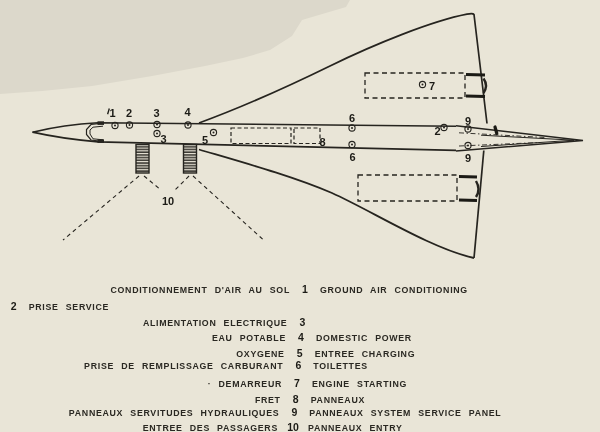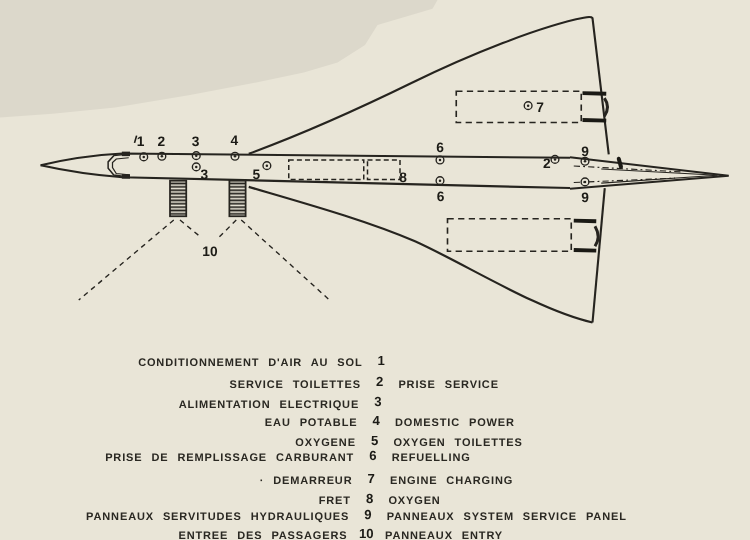--- a/index.html
+++ b/index.html
@@ -107,54 +107,54 @@
     <text class="marker-digit" x="437.5" y="134.5" text-anchor="middle">2</text>
     <text class="marker-digit" x="468" y="125" text-anchor="middle">9</text>
     <text class="marker-digit" x="468" y="161.5" text-anchor="middle">9</text>
     <text class="marker-digit" x="168" y="204.5" text-anchor="middle">10</text>
   </svg>
 
   <div class="legend">
     <div class="legend-row" style="top:283px;transform:translateX(0px)">
       <span class="fr">CONDITIONNEMENT D'AIR AU SOL</span>
       <span class="num">1</span>
+      <span class="en">GROUND AIR CONDITIONING</span>
     </div>
     <div class="legend-row" style="top:299.5px;transform:translateX(-1.3px)">
-      <span class="fr">SERVICE TOILETTES</span>
       <span class="num">2</span>
       <span class="en">PRISE SERVICE</span>
     </div>
     <div class="legend-row" style="top:315.5px;transform:translateX(-2.7px)">
       <span class="fr">ALIMENTATION ELECTRIQUE</span>
       <span class="num">3</span>
     </div>
     <div class="legend-row" style="top:331px;transform:translateX(-4px)">
       <span class="fr">EAU POTABLE</span>
       <span class="num">4</span>
       <span class="en">DOMESTIC POWER</span>
     </div>
     <div class="legend-row" style="top:346.5px;transform:translateX(-5.3px)">
       <span class="fr">OXYGENE</span>
       <span class="num">5</span>
-      <span class="en">OXYGEN TOILETTES</span>
+      <span class="en">ENTREE CHARGING</span>
     </div>
     <div class="legend-row" style="top:359px;transform:translateX(-6.7px)">
       <span class="fr">PRISE DE REMPLISSAGE CARBURANT</span>
       <span class="num">6</span>
-      <span class="en">REFUELLING</span>
+      <span class="en">TOILETTES</span>
     </div>
     <div class="legend-row" style="top:377px;transform:translateX(-8px)">
       <span class="fr">· DEMARREUR</span>
       <span class="num">7</span>
-      <span class="en">ENGINE CHARGING</span>
+      <span class="en">ENGINE STARTING</span>
     </div>
     <div class="legend-row" style="top:392.5px;transform:translateX(-9.3px)">
       <span class="fr">FRET</span>
       <span class="num">8</span>
-      <span class="en">OXYGEN</span>
+      <span class="en">PANNEAUX</span>
     </div>
     <div class="legend-row" style="top:405.5px;transform:translateX(-10.7px)">
       <span class="fr">PANNEAUX SERVITUDES HYDRAULIQUES</span>
       <span class="num">9</span>
       <span class="en">PANNEAUX SYSTEM SERVICE PANEL</span>
     </div>
     <div class="legend-row" style="top:420.5px;transform:translateX(-12px)">
       <span class="fr">ENTREE DES PASSAGERS</span>
       <span class="num">10</span>
       <span class="en">PANNEAUX ENTRY</span>

